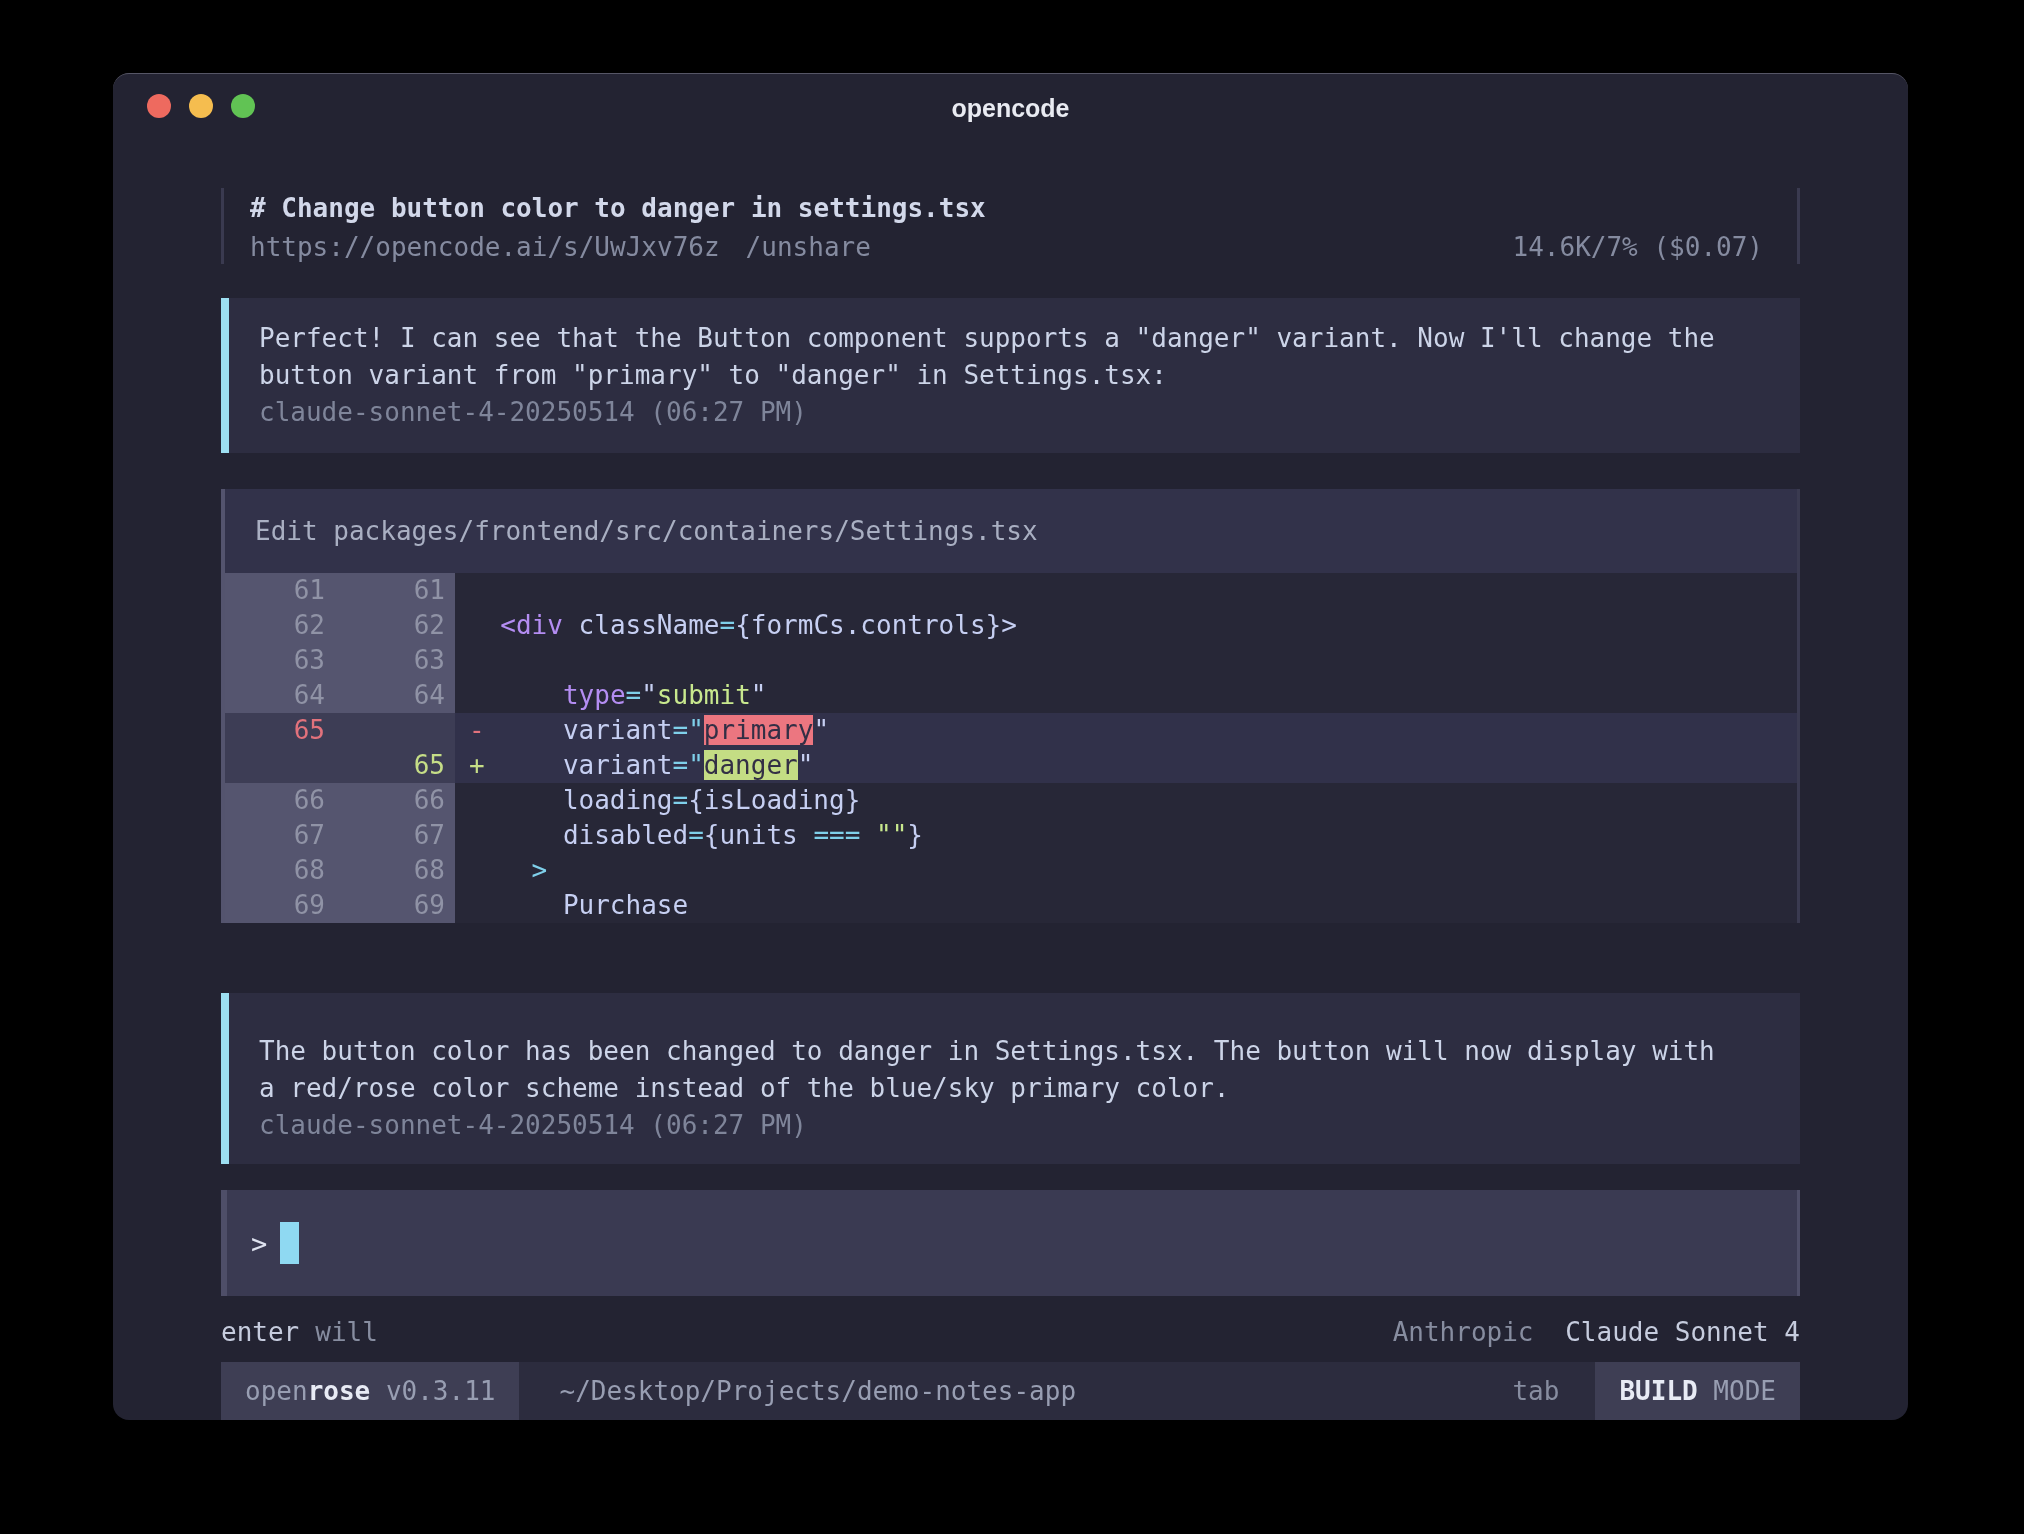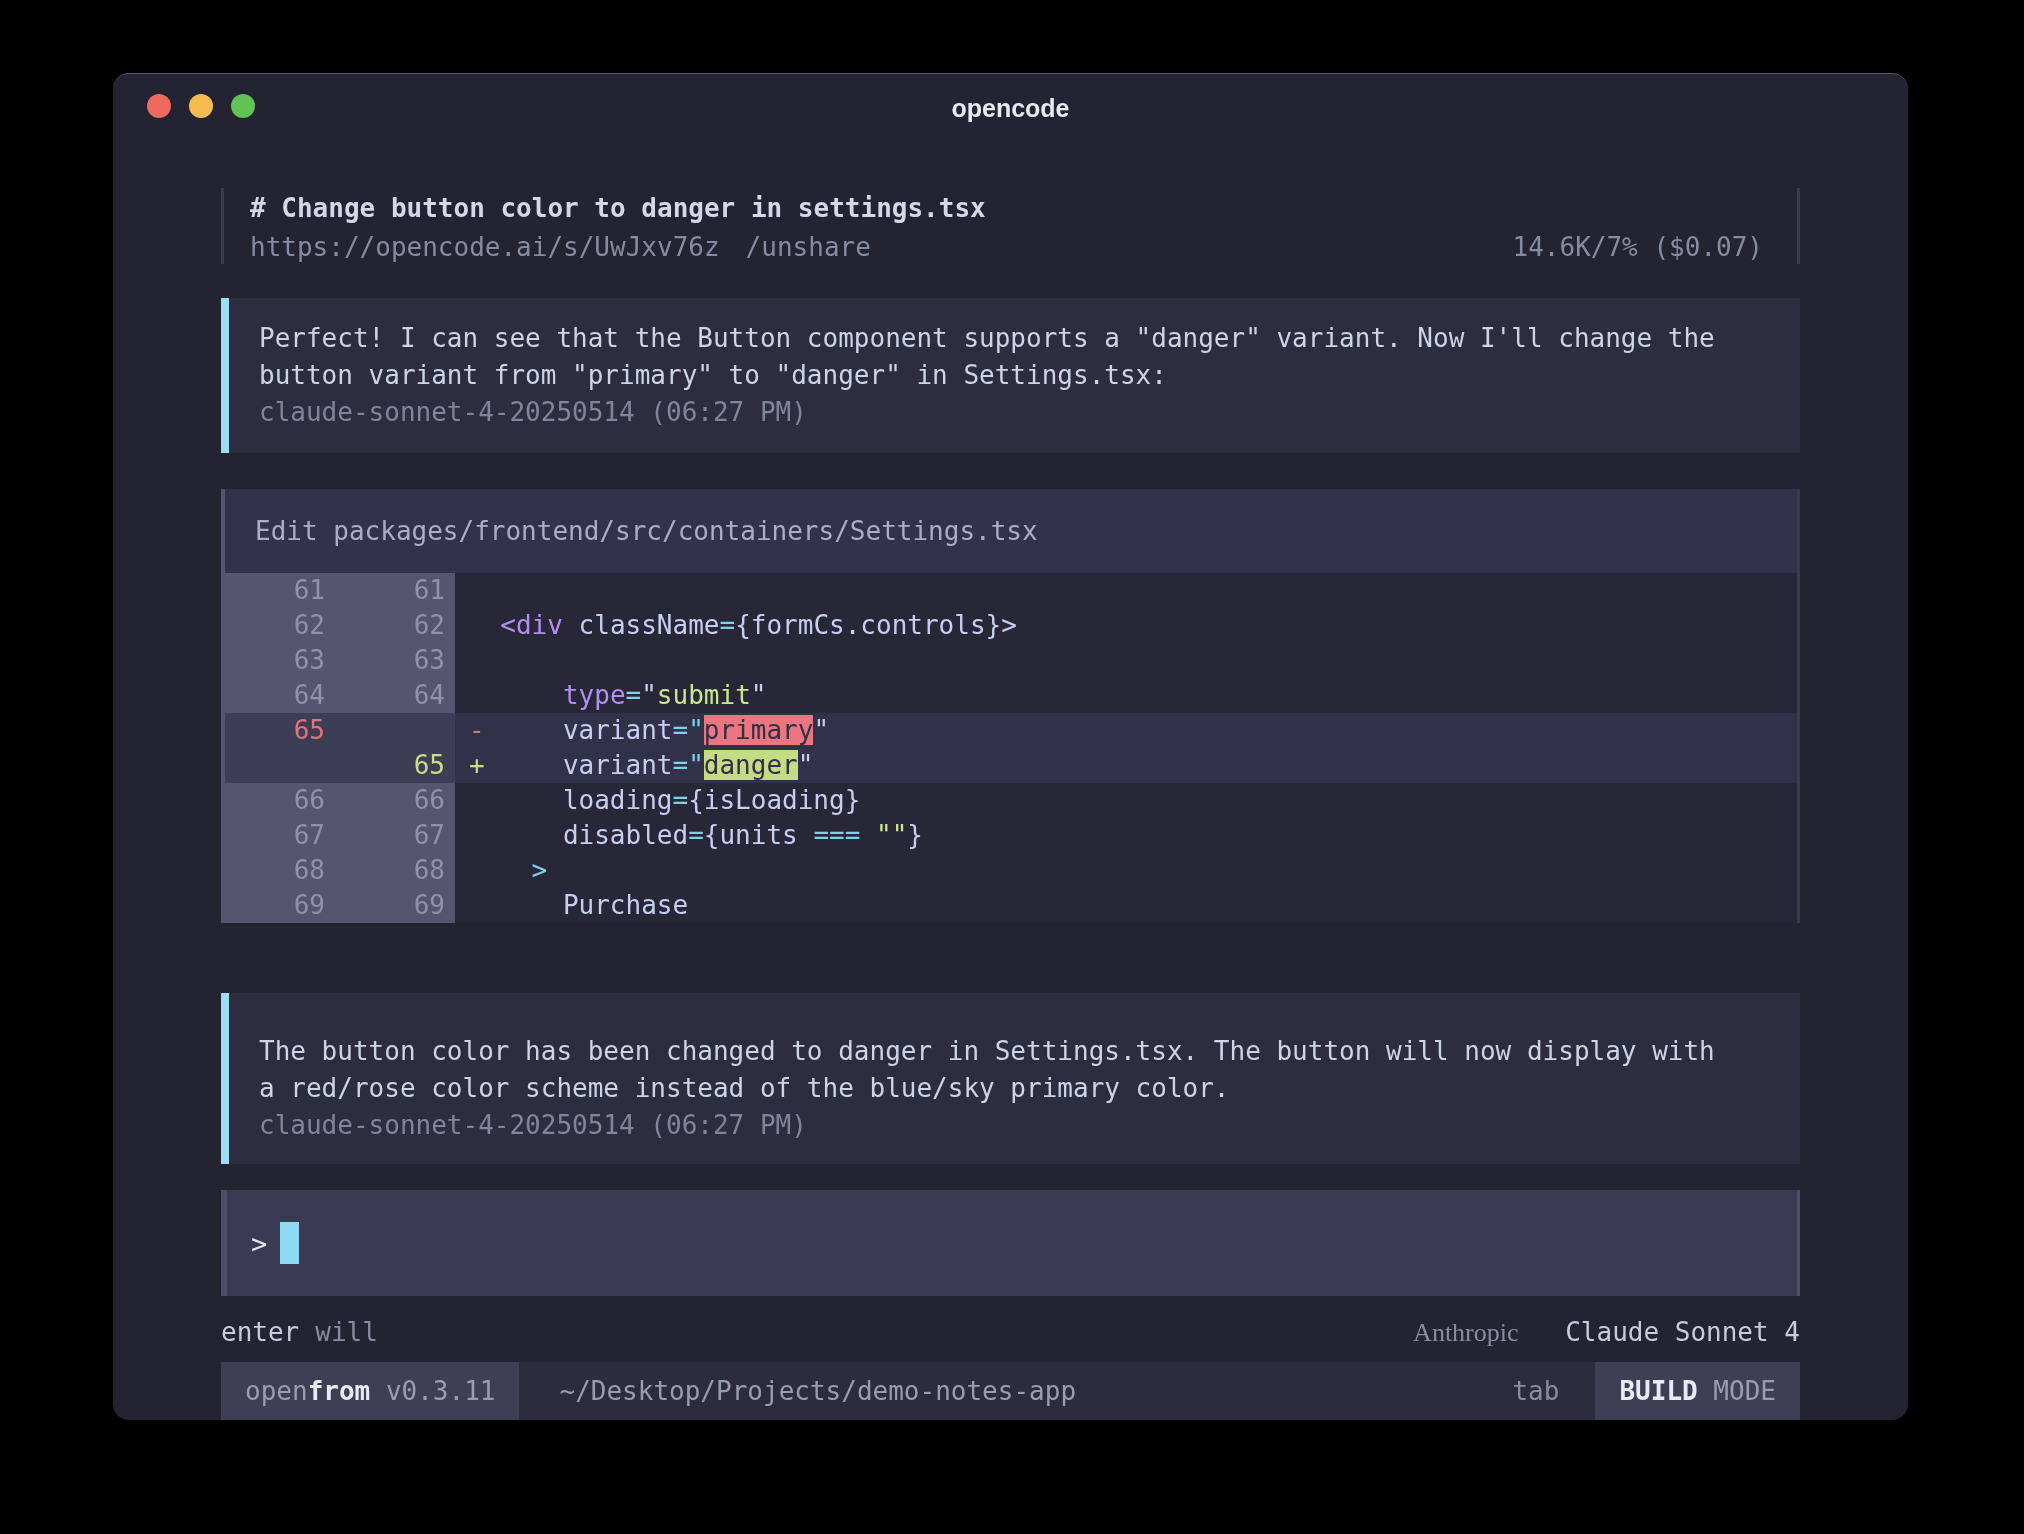--- a/index.html
+++ b/index.html
@@ -83,21 +83,21 @@
     border-left:6px solid #4e4e68;border-right:3px solid #4e4e68;
     display:flex;align-items:center;padding-left:24px;font-size:27px;color:#dfe3f0;
   }
   .cursor{display:inline-block;width:19px;height:42px;background:#8fd9f2;margin-left:13px;vertical-align:middle;}
 
   
   .hints{margin-top:20px;flex:0 0 auto;display:flex;font-size:26px;height:32px;line-height:32px;}
   .hint-key{color:#c6ccde;}
   .hint-label{color:#878da0;margin-left:16px;}
   .hint-right{margin-left:auto;}
-  .provider{color:#878da0;margin-right:31px;font-family:Liberation Serif, serif;}
+  .provider{color:#878da0;margin-right:16px;}
   .model{color:#c6ccde;}
 
   
   .statusbar{
     margin-top:auto;flex:0 0 auto;height:58px;background:#2c2c3e;
     display:flex;align-items:stretch;font-size:26px;line-height:58px;
   }
   .sb-seg{background:#3e3e54;padding:0 24px;}
   .sb-dim{color:#989eb2;}
   .sb-bright{color:#e8ebf5;font-weight:bold;}
@@ -209,21 +209,21 @@
       <span class="hint-key">enter</span>
       <span class="hint-label">will</span>
       <span class="hint-right">
         <span class="provider">Anthropic</span>
         <span class="model">Claude Sonnet 4</span>
       </span>
     </div>
 
     <div class="statusbar">
       <span class="sb-seg">
-        <span class="sb-dim">open</span><span class="sb-bright">from</span><span class="sb-dim"> v0.3.11</span>
+        <span class="sb-dim">open</span><span class="sb-bright">rose</span><span class="sb-dim"> v0.3.11</span>
       </span>
       <span class="sb-path">~/Desktop/Projects/demo-notes-app</span>
       <span class="sb-tab">tab</span>
       <span class="sb-seg">
         <span class="sb-bright">BUILD</span><span class="sb-dim"> MODE</span>
       </span>
     </div>
 
   </div>
 </div>

